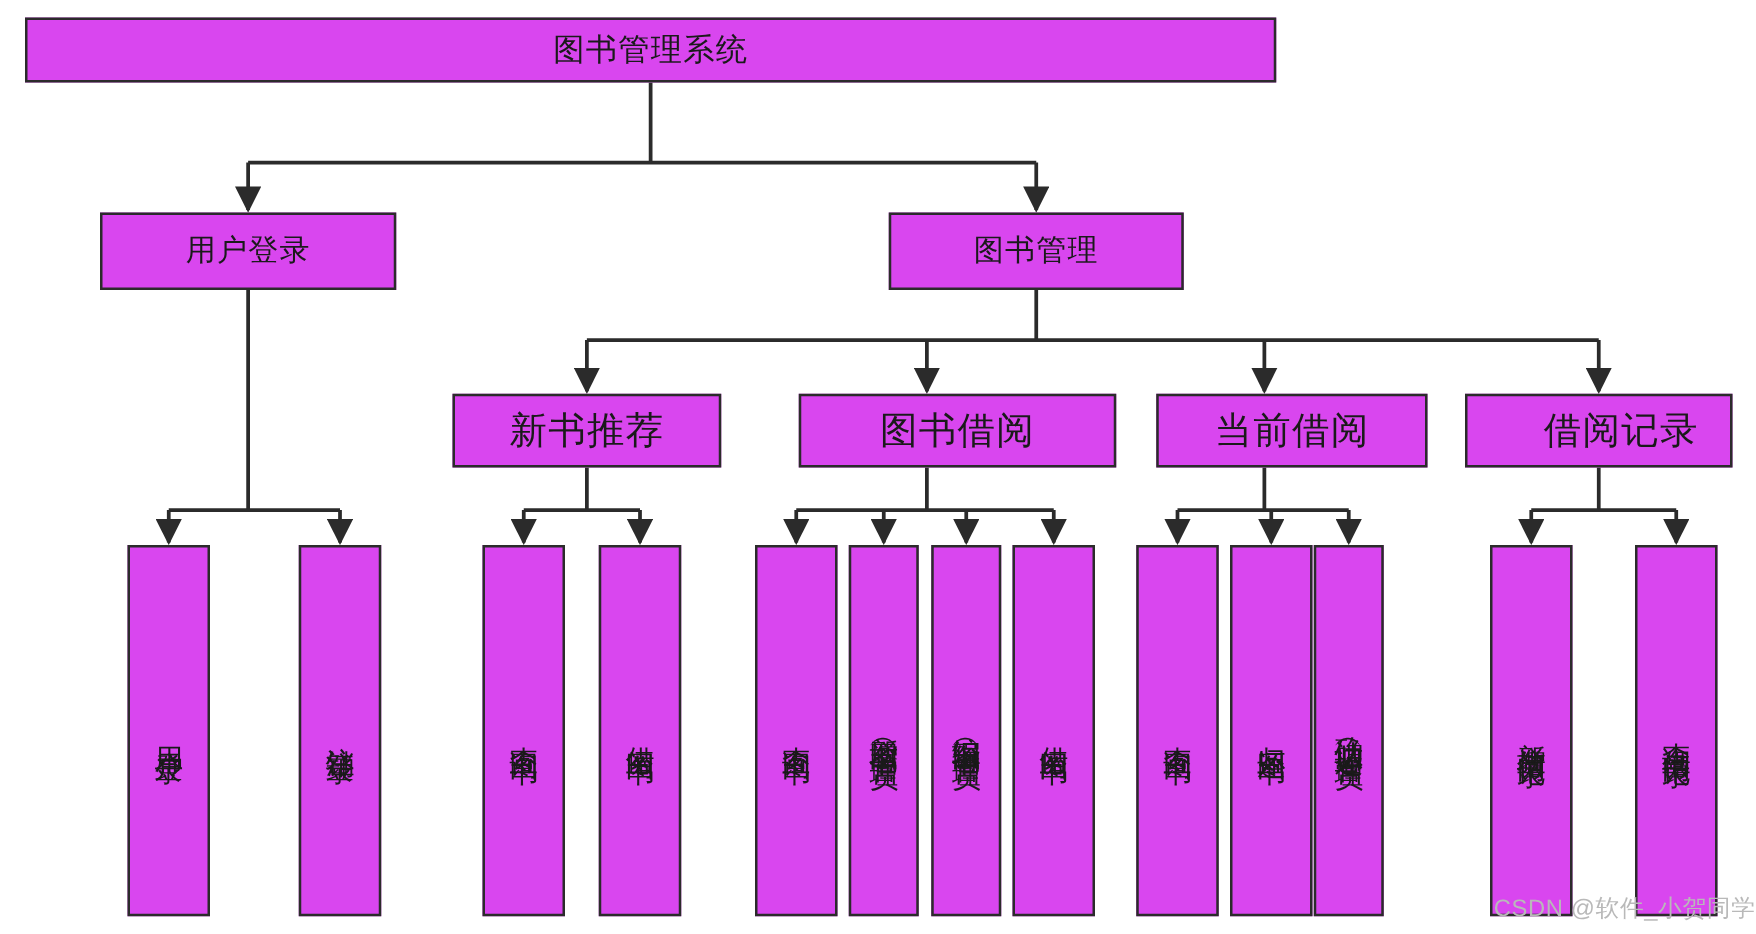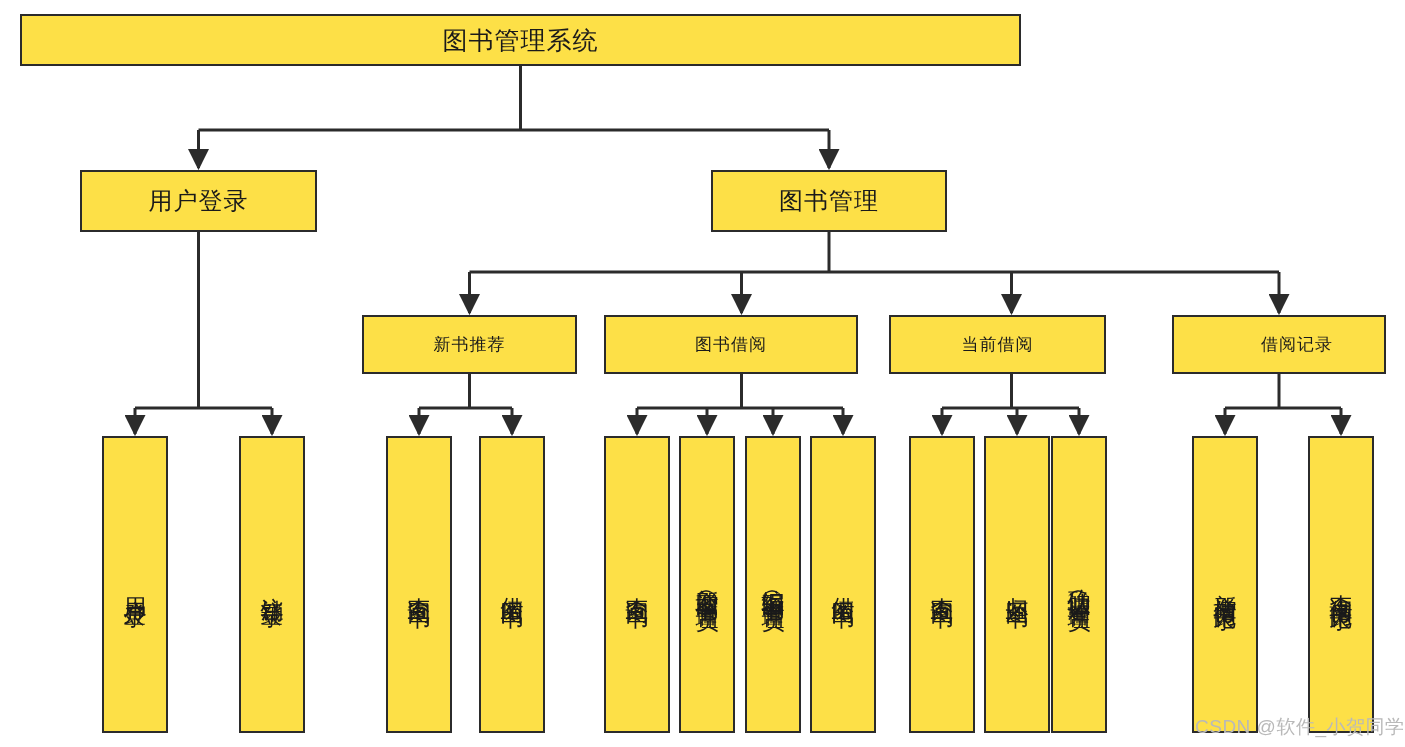--- a/index.html
+++ b/index.html
@@ -23,35 +23,35 @@
     position: absolute;
     left: 0;
     top: 0;
     width: 1405px;
     height: 747px;
     overflow: visible;
   }
   .node {
     position: absolute;
     box-sizing: border-box;
-    background: #fde047;
+    background: #d946ef;
     border: 2.5px solid #2b2b2b;
     display: flex;
     align-items: center;
     justify-content: center;
     color: #1a1a1a;
     z-index: 2;
   }
   .node-label {
     white-space: pre;
     line-height: 1.05;
   }
   .node.root .node-label { font-size: 25px; letter-spacing: 1px; }
   .node.level2 .node-label { font-size: 24px; letter-spacing: 1px; }
-  .node.level3 .node-label { font-size: 17px; letter-spacing: 1px; }
+  .node.level3 .node-label { font-size: 30px; letter-spacing: 1px; }
 
   .node.leaf {
     align-items: center;
     justify-content: center;
     padding: 4px 0;
   }
   .node.leaf .node-label {
     writing-mode: vertical-rl;
     text-orientation: upright;
     font-size: 23px;
@@ -123,24 +123,24 @@
       </div>
       <div class="node level2" style="left: 80px; top: 170px; width: 237px; height: 62px;">
         <span class="node-label">用户登录</span>
       </div>
       <div class="node level2" style="left: 711px; top: 170px; width: 236px; height: 62px; justify-content: center;">
         <span class="node-label">图书管理</span>
       </div>
       <div class="node level3" style="left: 362px; top: 315px; width: 215px; height: 59px;">
         <span class="node-label">新书推荐</span>
       </div>
-      <div class="node level3" style="left: 604px; top: 315px; width: 254px; height: 59px;">
+      <div class="node level3" style="left: 639px; top: 315px; width: 254px; height: 59px;">
         <span class="node-label">图书借阅</span>
       </div>
-      <div class="node level3" style="left: 889px; top: 315px; width: 217px; height: 59px;">
+      <div class="node level3" style="left: 925px; top: 315px; width: 217px; height: 59px;">
         <span class="node-label">当前借阅</span>
       </div>
       <div class="node level3" style="left: 1172px; top: 315px; width: 214px; height: 59px; padding-left: 36px;">
         <span class="node-label">借阅记录</span>
       </div>
       <div class="node leaf" style="left: 102px; top: 436px; width: 66px; height: 297px;">
         <span class="node-label">用户登录</span>
       </div>
       <div class="node leaf" style="left: 239px; top: 436px; width: 66px; height: 297px;">
         <span class="node-label">注销登录</span>

